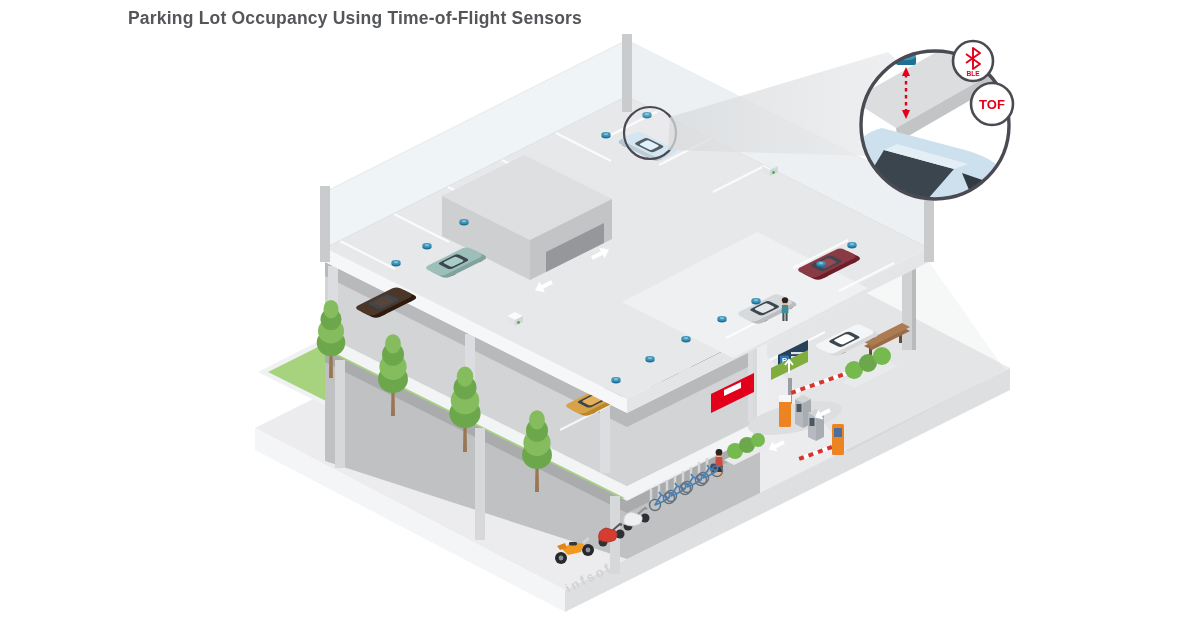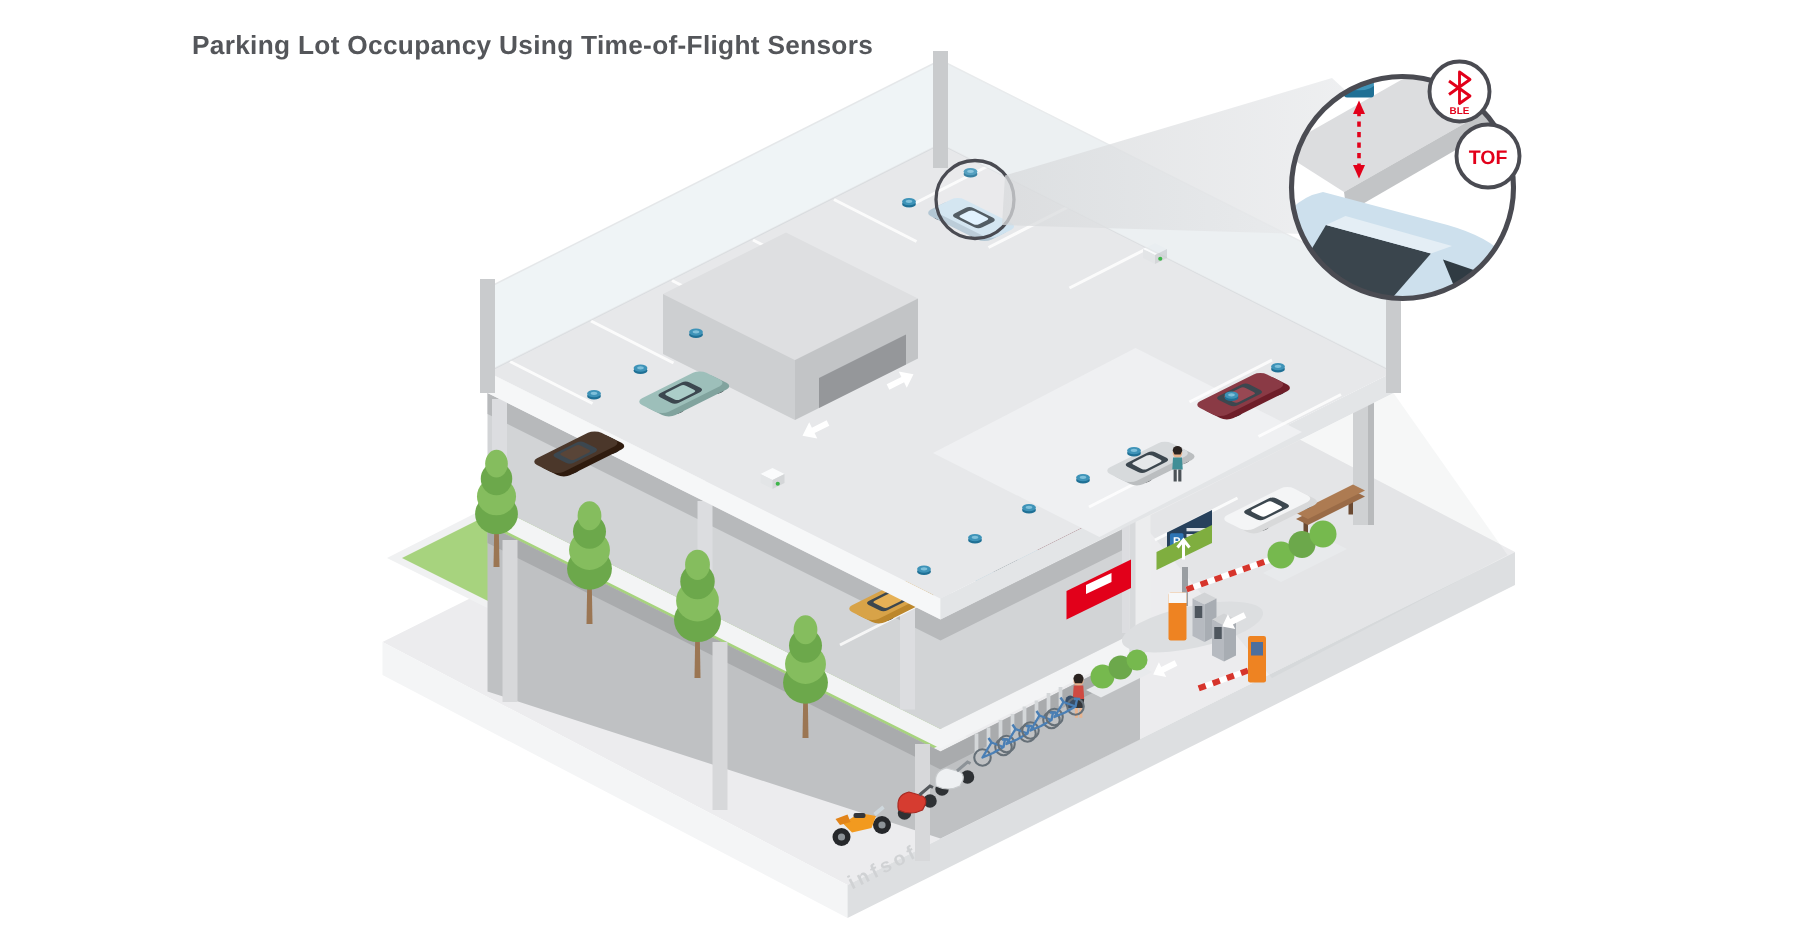--- a/index.html
+++ b/index.html
@@ -1,18 +1,18 @@
 <!DOCTYPE html>
 <html style="--title_gray: #54565a; --brand_red: #e2001a; --outline: #4a4b52; --sensor_teal: #3e93b8; --sensor_teal_dark: #1f7095; --grass: #a7d37e; --tree_green: #85bd5e; --tree_green_dark: #6ca84b; --hedge: #76b94e; --barrier_orange: #ee8322; --sign_green: #7fae3f; --sign_navy: #27415c; --sign_blue: #2e75b6; --gateway_led: #3db54a;"><head>
 <meta charset="utf-8">
 <style>
   html,body{margin:0;padding:0;background:#fff;}
   .stage{position:relative;width:1200px;height:630px;background:#ffffff;overflow:hidden;
          font-family:"Liberation Sans",sans-serif;}
-  .ttl{position:absolute;left:128px;top:20px;font-size:17.5px;font-weight:700;
+  .ttl{position:absolute;left:128px;top:8px;font-size:17.5px;font-weight:700;
        letter-spacing:.2px;color:var(--title_gray,#54565a);}
   svg{position:absolute;left:0;top:0;}
   svg text{font-family:"Liberation Sans",sans-serif;}
   .badge-label{font-weight:700;fill:var(--brand_red,#e2001a);}
   .wm{font-weight:700;letter-spacing:2.5px;fill:#d0d2d4;font-size:13px;}
   .psign{font-weight:700;fill:#ffffff;font-size:7.5px;}
 </style>
 </head>
 <body>
 

